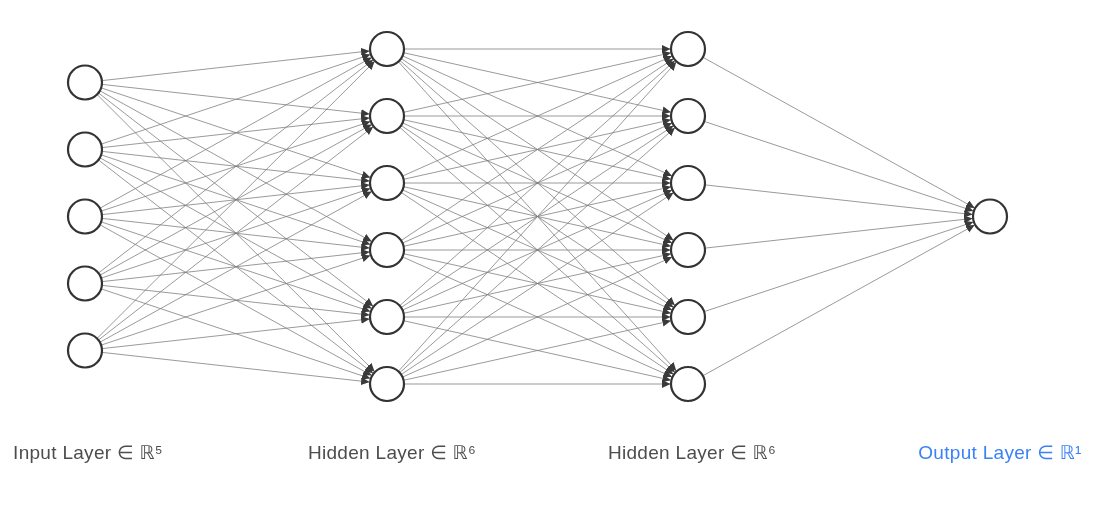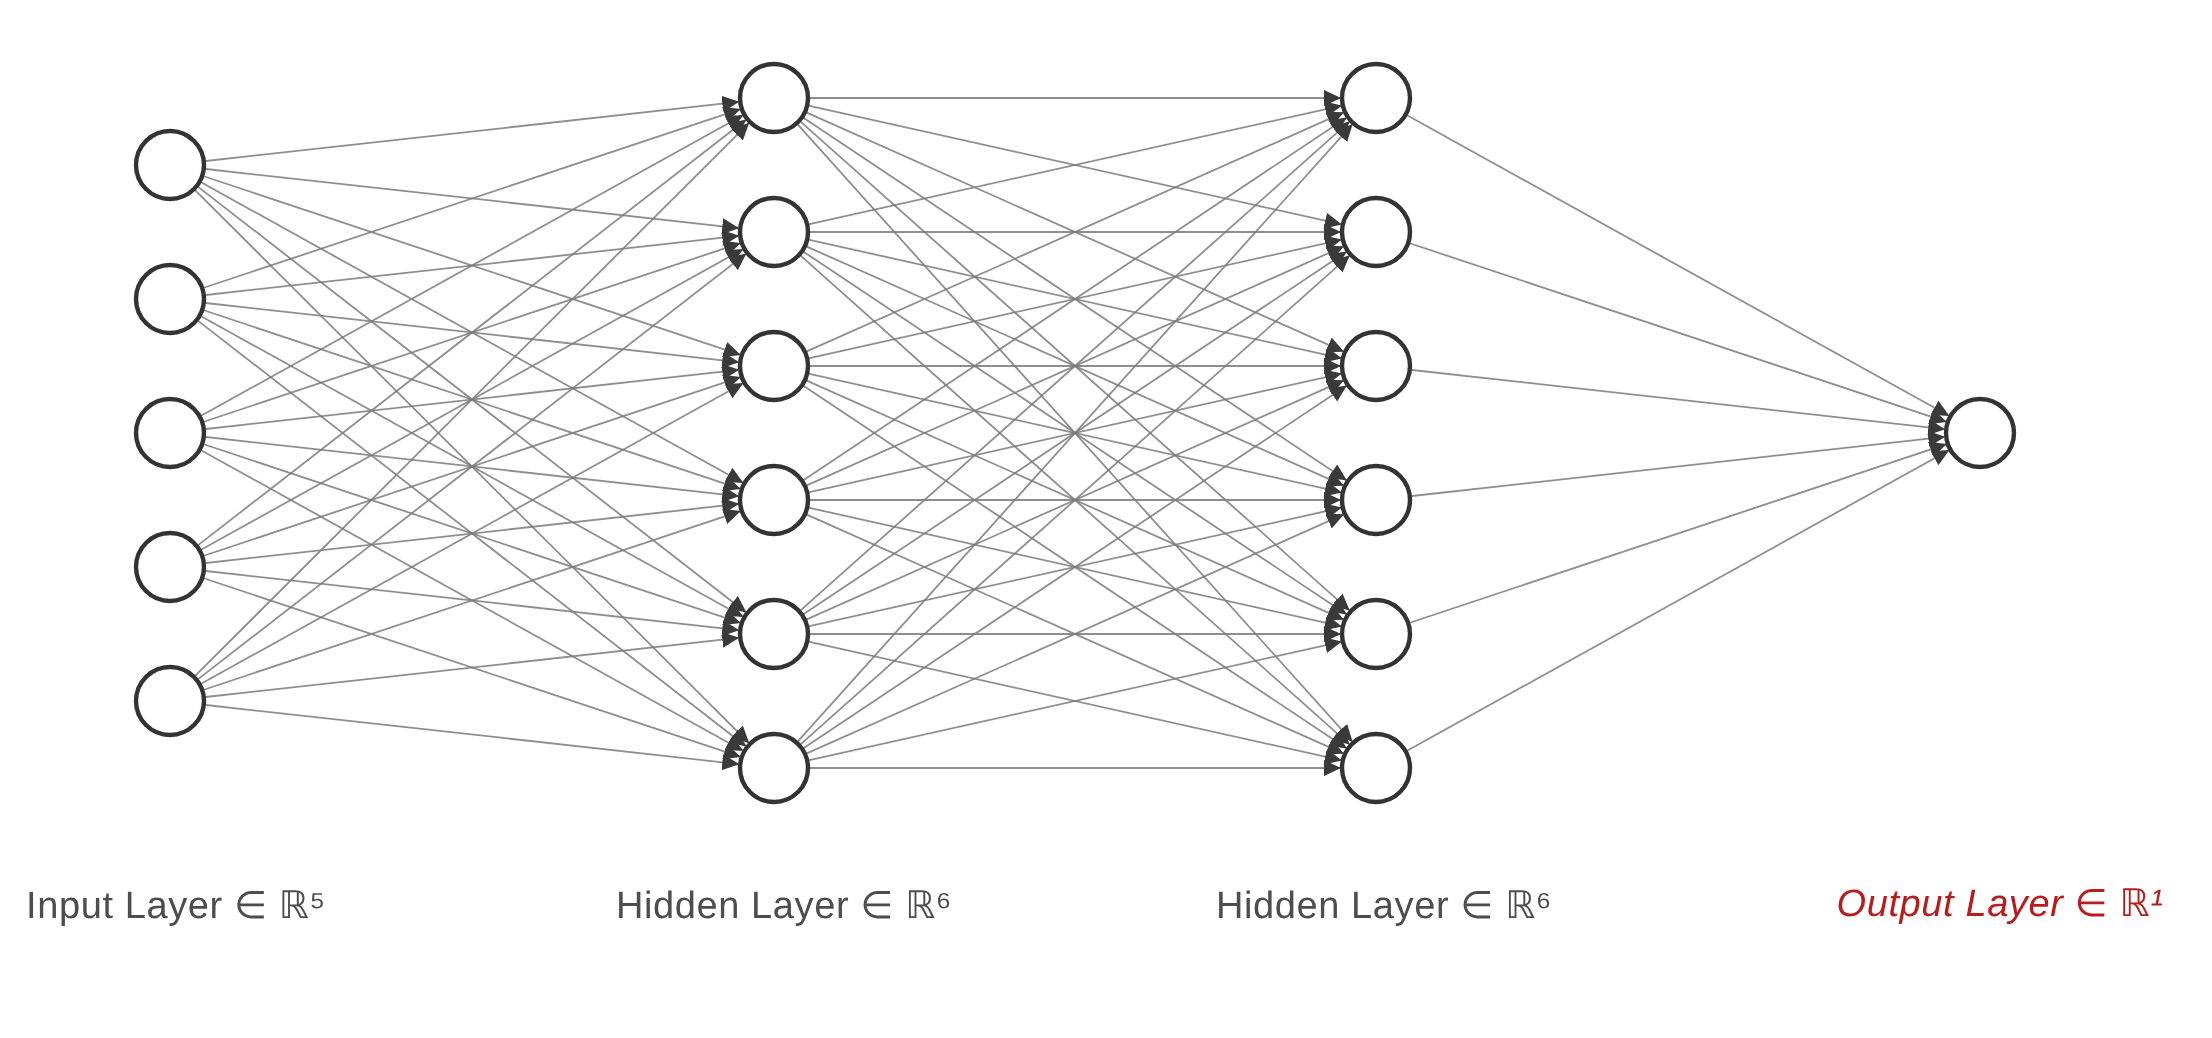--- a/index.html
+++ b/index.html
@@ -140,14 +140,14 @@
         <circle cx="688" cy="250" r="17" class="node" fill="#ffffff" stroke="#333333" stroke-width="2.2"></circle>
         <circle cx="688" cy="317" r="17" class="node" fill="#ffffff" stroke="#333333" stroke-width="2.2"></circle>
         <circle cx="688" cy="384" r="17" class="node" fill="#ffffff" stroke="#333333" stroke-width="2.2"></circle>
         <circle cx="990" cy="216.5" r="17" class="node" fill="#ffffff" stroke="#333333" stroke-width="2.2"></circle>
       </g>
   </svg>
 
   <div class="layer-label" style="left: 88px; color: rgb(77, 77, 77);">Input Layer ∈ ℝ⁵</div>
   <div class="layer-label" style="left: 392px; color: rgb(77, 77, 77);">Hidden Layer ∈ ℝ⁶</div>
   <div class="layer-label" style="left: 692px; color: rgb(77, 77, 77);">Hidden Layer ∈ ℝ⁶</div>
-  <div class="layer-label" style="left: 1000px; color: #b91c1c; font-style: italic;">Output Layer ∈ ℝ¹</div>
+  <div class="layer-label" style="left: 1000px; color: #3b82f6;">Output Layer ∈ ℝ¹</div>
 </div>
 
 </body></html>

